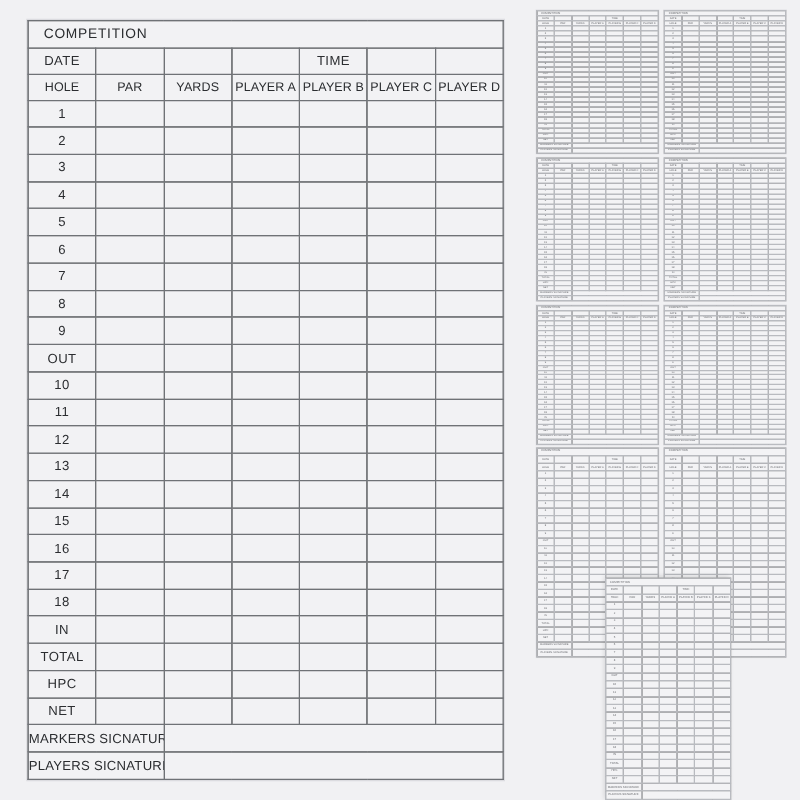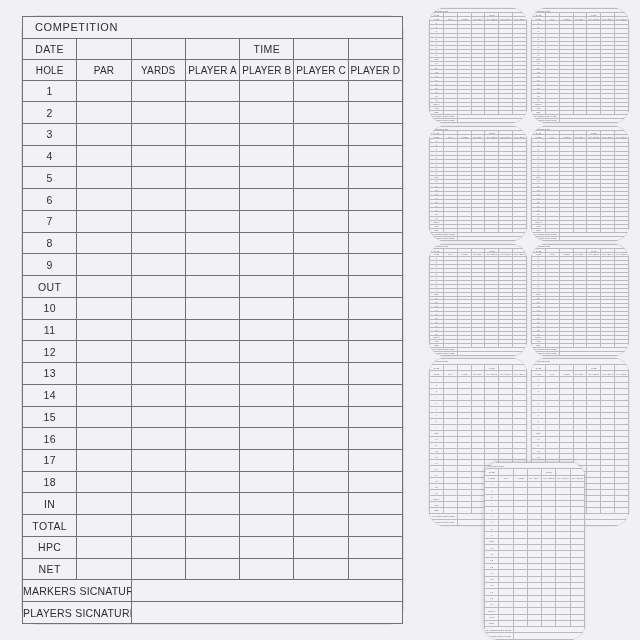--- a/index.html
+++ b/index.html
@@ -13,21 +13,20 @@
     font-family: "Liberation Sans", sans-serif;
     overflow: hidden;
     position: relative;
   }
 
   
   .card {
     background: #a3a3a3;
     box-sizing: border-box;
     position: absolute;
-    border-radius: 16px;
   }
   .card .tbl {
     width: 100%;
     height: 100%;
     border-collapse: collapse;
     table-layout: fixed;
     box-sizing: border-box;
   }
   .card .tbl td {
     border: 1px solid #6f7276;

